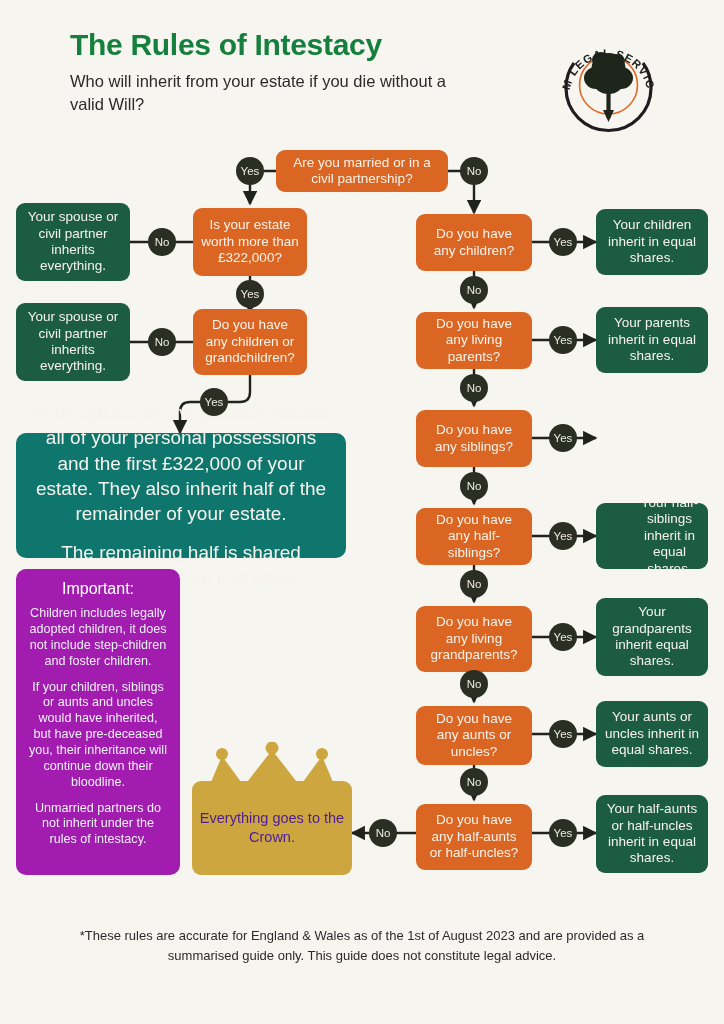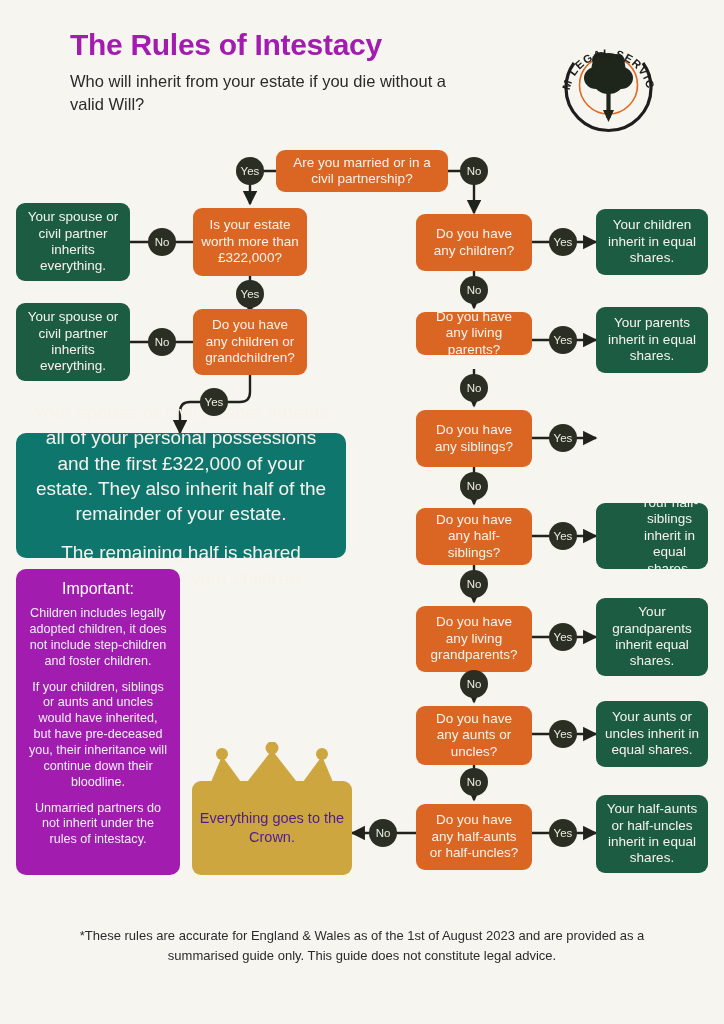--- a/index.html
+++ b/index.html
@@ -8,21 +8,21 @@
     background:#F7F5EF;
     font-family:"Liberation Sans","DejaVu Sans",sans-serif;
     position:relative;overflow:hidden;
     -webkit-font-smoothing:antialiased;
   }
   #stage{position:absolute;inset:0;}
 
   
   .title{
     position:absolute;left:70px;top:28px;
-    font-size:30px;font-weight:bold;color:#a21caf;
+    font-size:30px;font-weight:bold;color:#15803d;
     letter-spacing:-0.3px;
   }
   .subtitle{
     position:absolute;left:70px;top:70px;width:400px;
     font-size:16.5px;color:#2B2B2B;line-height:1.42;
   }
   .logo{position:absolute;left:556px;top:30px;width:105px;height:105px;}
 
   
   .node{
@@ -165,21 +165,21 @@
   </div>
 
   <div class="node q" style="left:193px;top:309px;width:114px;height:66px;">
     <span>Do you have any children or grandchildren?</span>
   </div>
 
   <div class="node q" style="left:416px;top:214px;width:116px;height:57px;">
     <span>Do you have any children?</span>
   </div>
 
-  <div class="node q" style="left:416px;top:312px;width:116px;height:43px;">
+  <div class="node q" style="left:416px;top:312px;width:116px;height:57px;">
     <span>Do you have any living parents?</span>
   </div>
 
   <div class="node q" style="left:416px;top:410px;width:116px;height:57px;">
     <span>Do you have any siblings?</span>
   </div>
 
   <div class="node q" style="left:416px;top:606px;width:116px;height:66px;">
     <span>Do you have any living grandparents?</span>
   </div>

